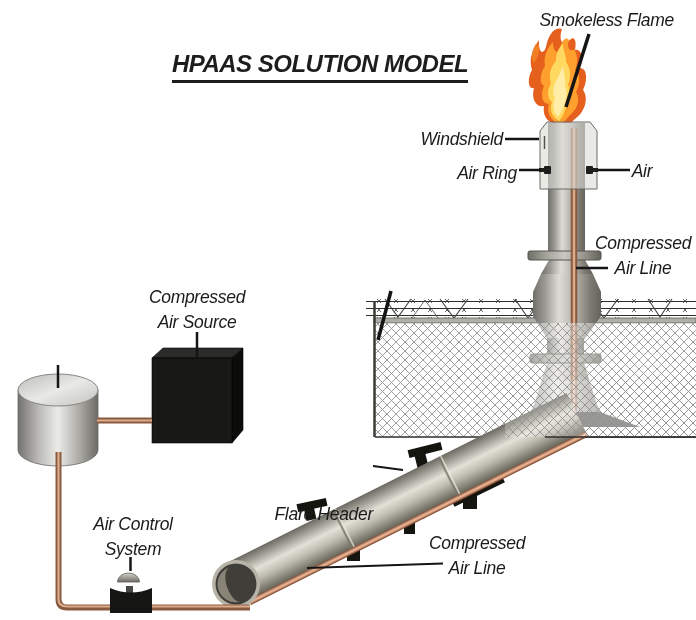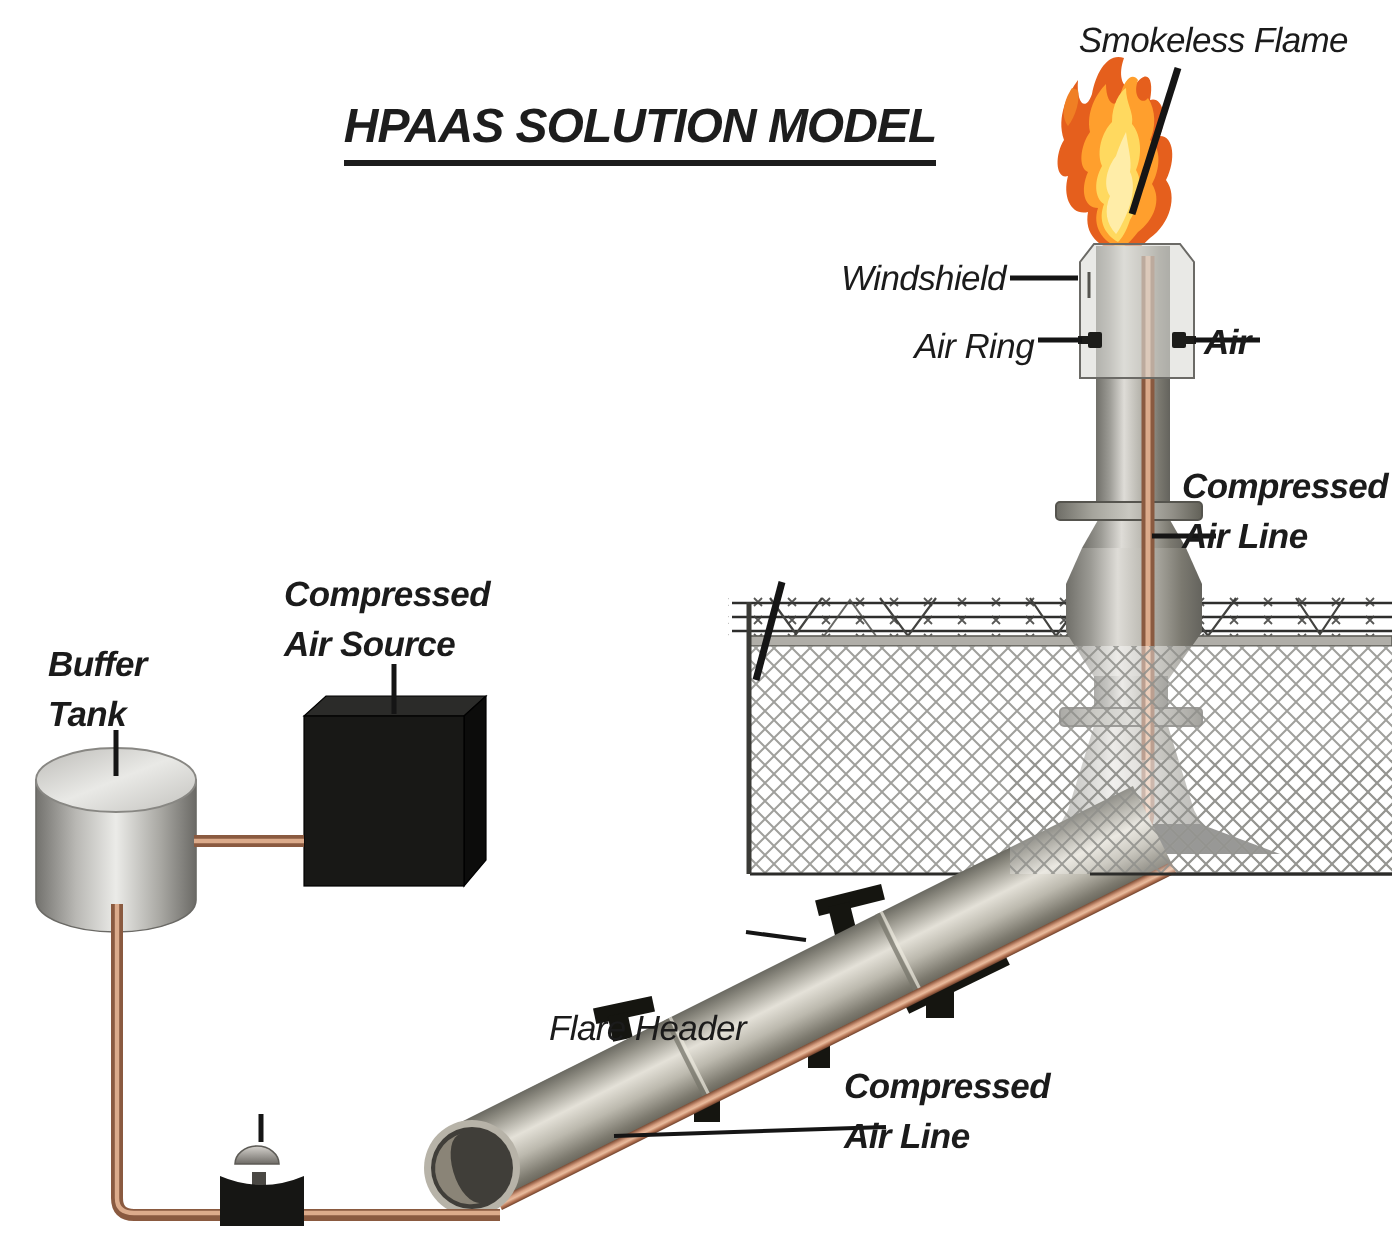--- a/index.html
+++ b/index.html
@@ -6,21 +6,21 @@
   .canvas {
     position:relative; width:696px; height:620px; background:#ffffff;
     font-family:"Liberation Sans", sans-serif; overflow:hidden;
   }
   .canvas svg.art { position:absolute; left:0; top:0; }
   .lbl {
     position:absolute; font-style:italic; font-size:17.5px; line-height:1.4;
     color:#1b1b1b; letter-spacing:-0.3px; white-space:nowrap;
   }
   .lbl span { display:block; }
-  .ta-r { text-align:right; } .ta-c { text-align:left;font-weight:bold; }
+  .ta-r { text-align:right; } .ta-c { text-align:center; }
   .title {
     position:absolute; left:158px; top:50px; width:300px; text-align:center;
     font-style:italic; font-weight:bold; font-size:24px; letter-spacing:-0.5px;
     color:#1d1d1d;
     margin-left:12px;
   }
   .title span {
     display:inline-block; border-bottom:3px solid #1d1d1d; padding-bottom:2px;
   }
 </style>
@@ -226,26 +226,26 @@
   <span>Compressed</span>
   <span>Air Line</span>
 </div>
 
 
 <div class="lbl ta-c" style="left:142px; top:285px; width:110px;">
   <span>Compressed</span>
   <span>Air Source</span>
 </div>
 
-<div class="lbl ta-c" style="left:24px; top:320px; width:70px;">
-  <span>Buffer</span>
-  <span>Tank</span>
-</div>
 
 <div class="lbl ta-r" style="left:273px; top:457px; width:100px;margin-top:45px;">Flare Header</div>
 
+<div class="lbl ta-c" style="left:83px; top:512px; width:100px;">
+  <span>Air Control</span>
+  <span>System</span>
+</div>
 
 <div class="lbl ta-c" style="left:422px; top:531px; width:110px;">
   <span>Compressed</span>
   <span>Air Line</span>
 </div>
 
 </div>
 
 </body></html>

